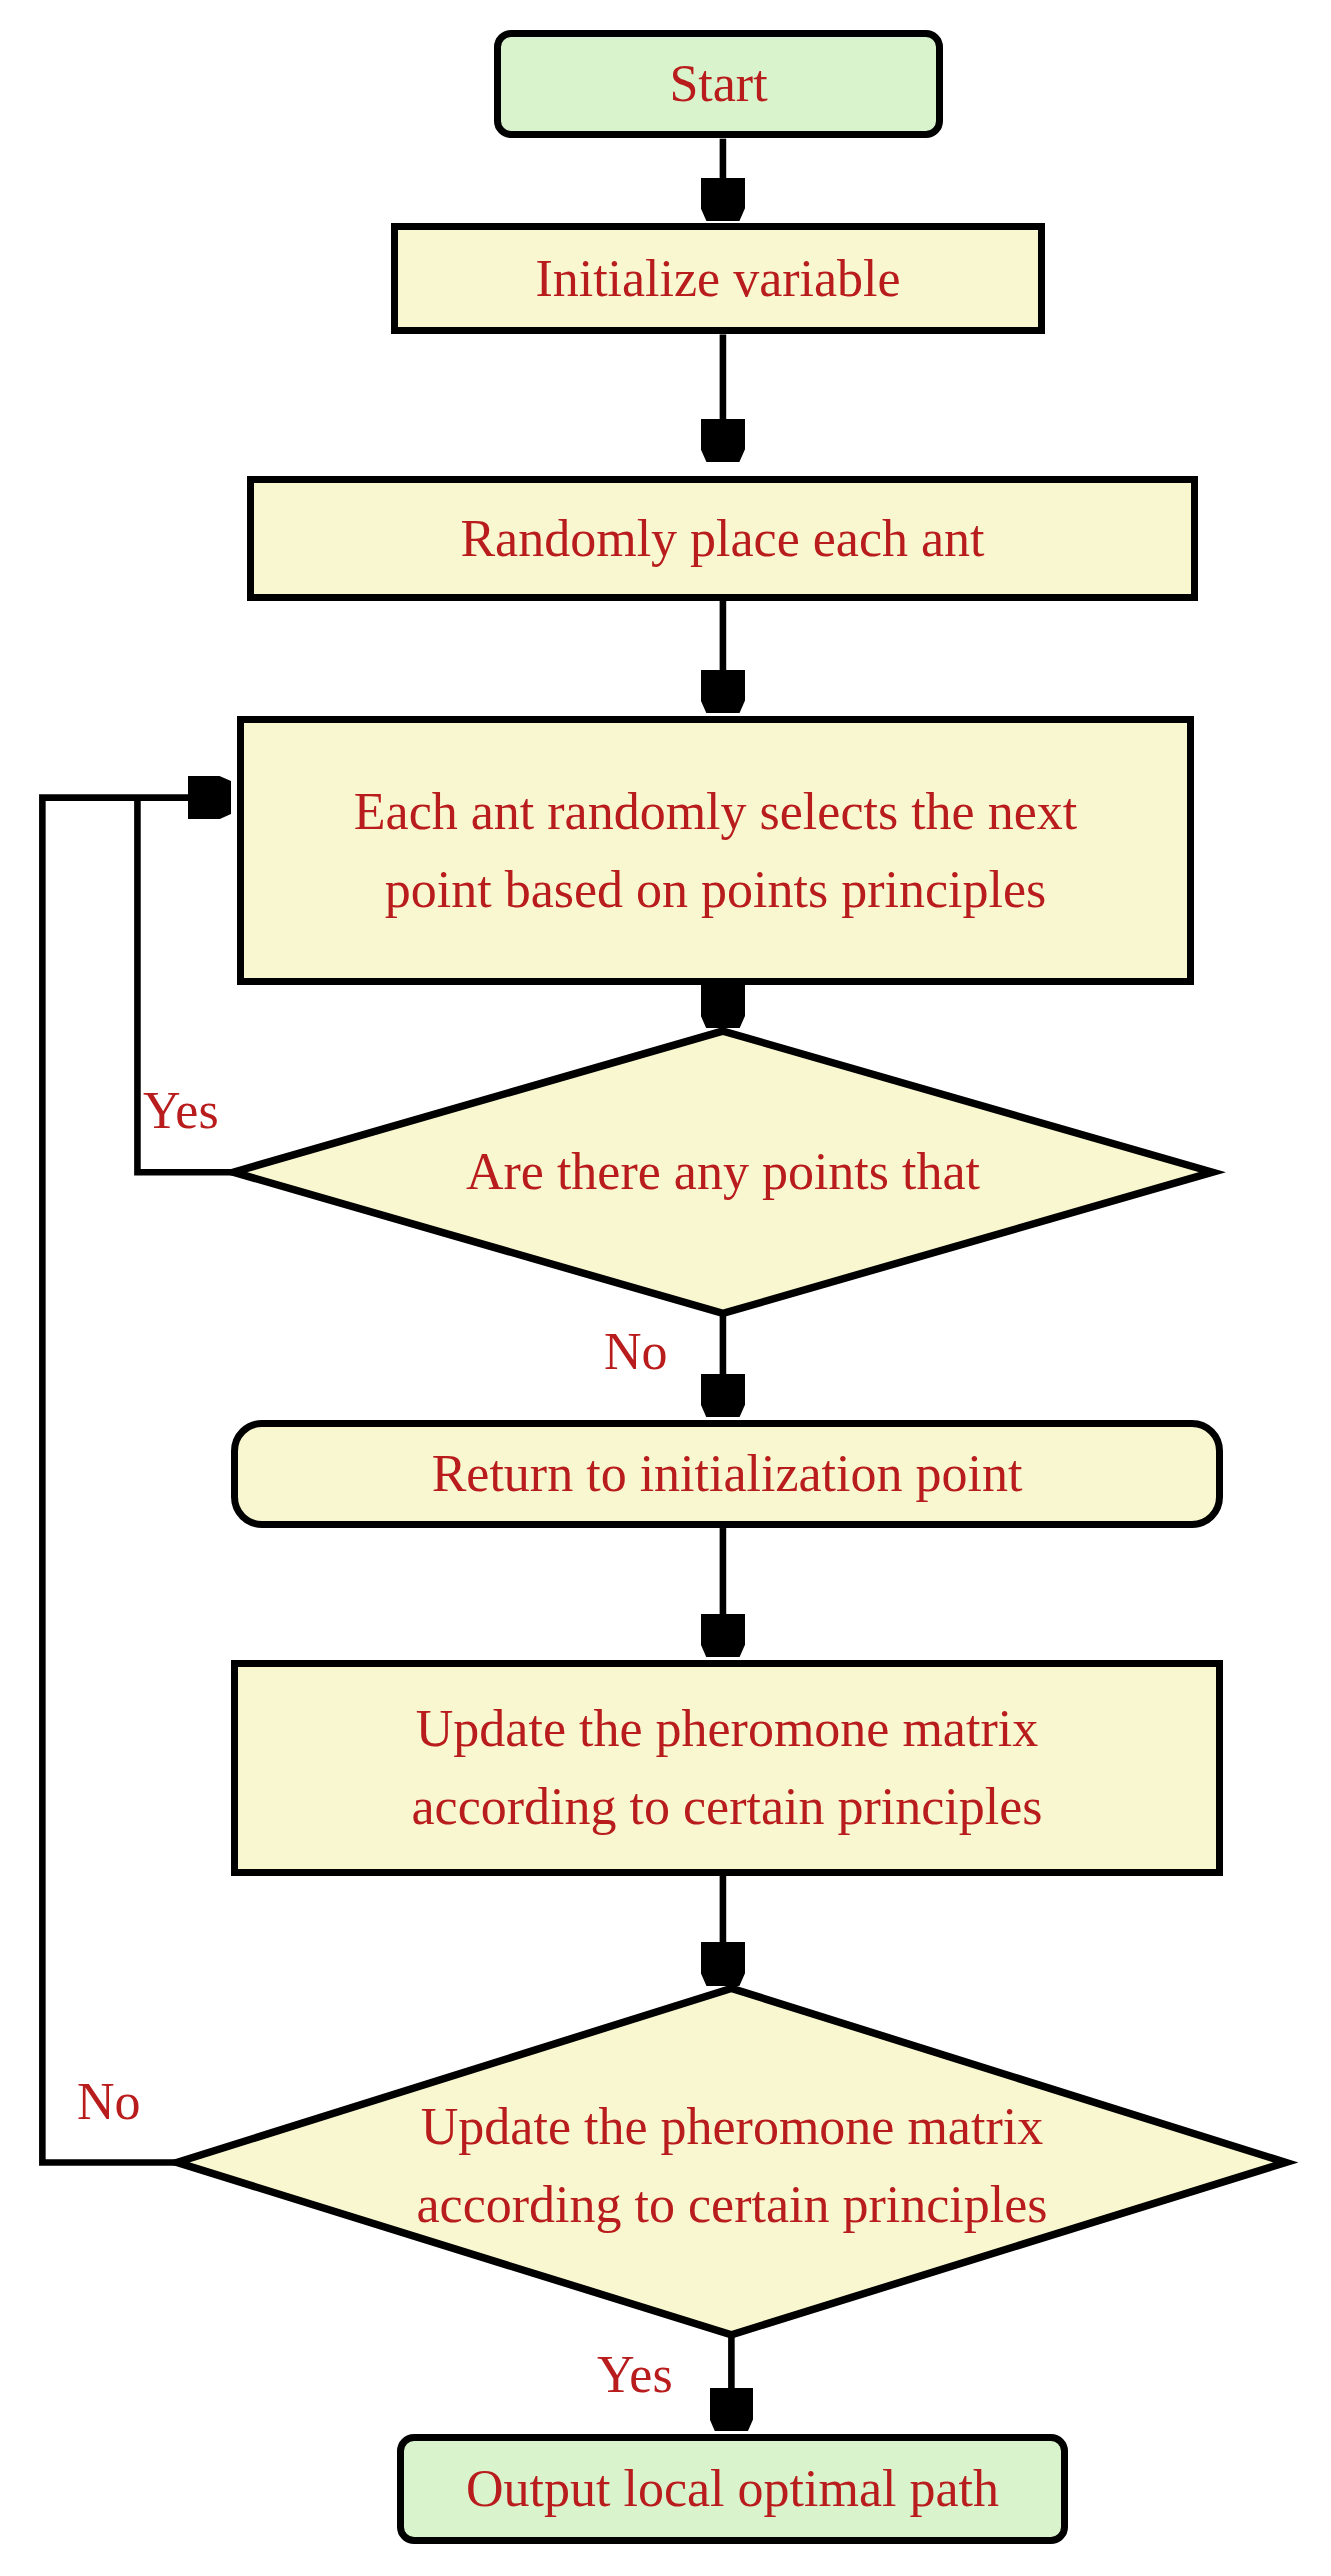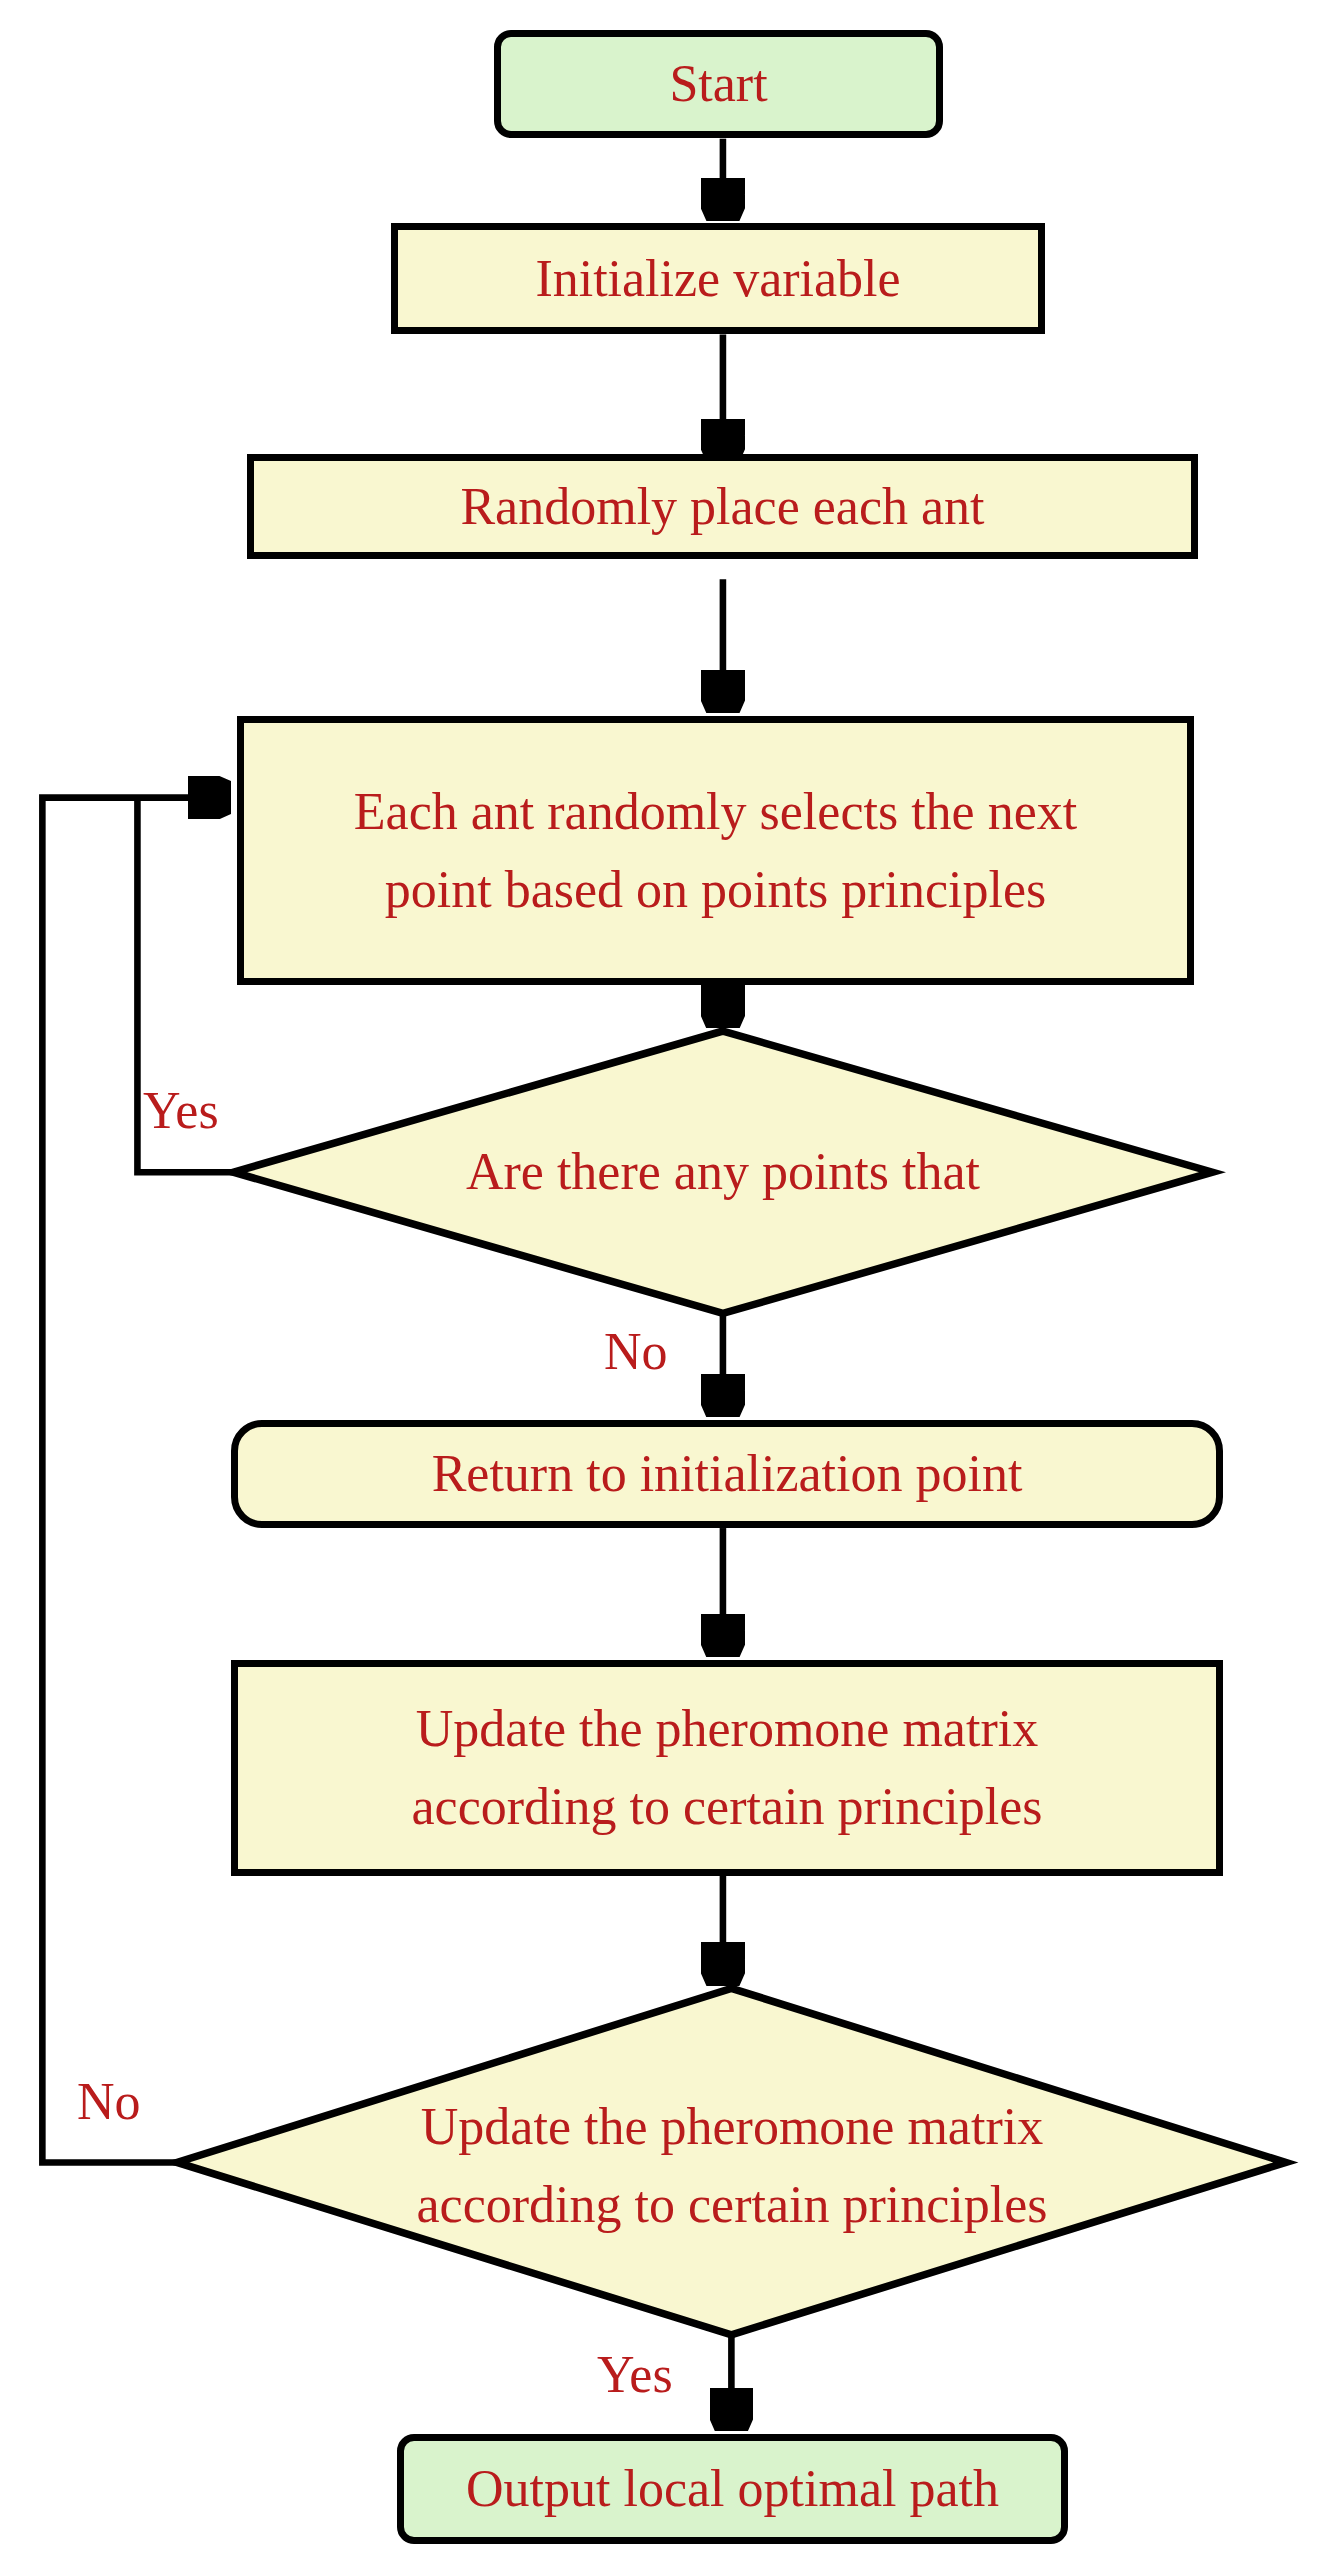--- a/index.html
+++ b/index.html
@@ -69,21 +69,21 @@
   </svg>
 
   <div class="node terminal" style="left: 494px; top: 30px; width: 449px; height: 108px; background: rgb(217, 243, 204);">
     <span>Start</span>
   </div>
 
   <div class="node" style="left: 391px; top: 223px; width: 654px; height: 111px; background: rgb(249, 247, 208);">
     <span>Initialize variable</span>
   </div>
 
-  <div class="node" style="left: 247px; top: 454px; width: 951px; height: 105px; background: rgb(249, 247, 208);">
+  <div class="node" style="left: 247px; top: 476px; width: 951px; height: 125px; background: rgb(249, 247, 208);">
     <span>Randomly place each ant</span>
   </div>
 
   <div class="node" style="left: 237px; top: 716px; width: 957px; height: 269px; background: rgb(249, 247, 208); text-align: right;">
     <span>Each ant randomly selects the next</span>
     <span>point based on points principles</span>
   </div>
 
   <div class="dtext" style="left:252px;top:1090px;width:942px;height:164px;">
     <span>Are there any points that</span>

